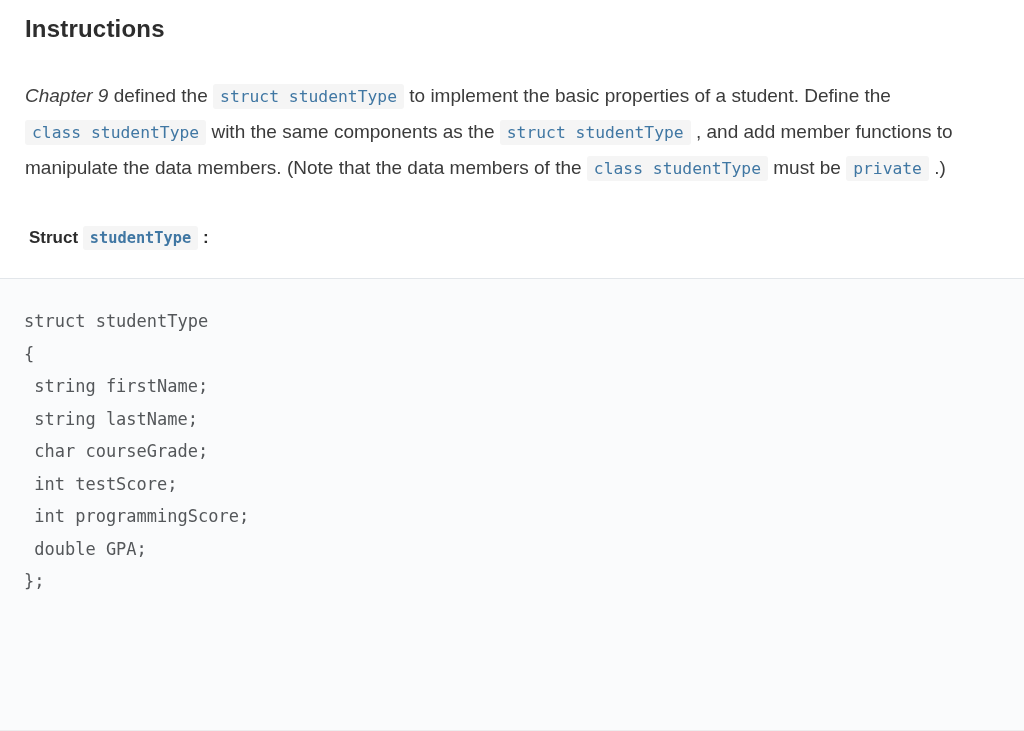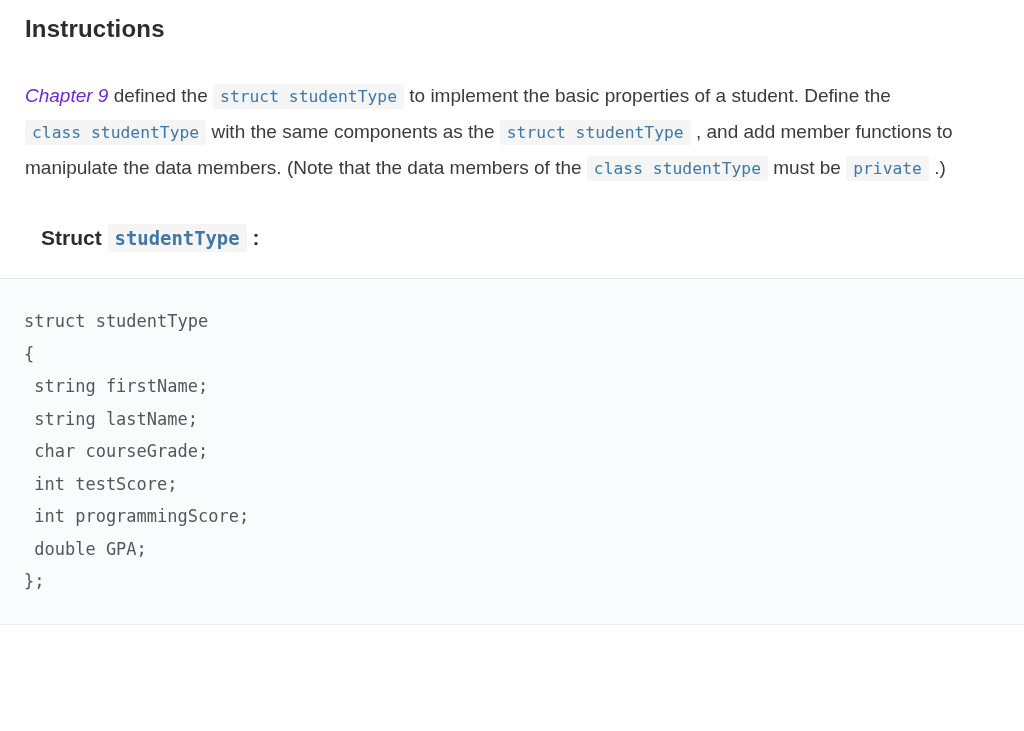--- a/index.html
+++ b/index.html
@@ -1,18 +1,18 @@
 <!DOCTYPE html>
 <html><head>
 <meta charset="utf-8">
 <style>
   html, body { margin: 0; padding: 0; background: #ffffff; }
   .page {
     width: 1024px;
-    height: 625px;
+    height: 731px;
     background: #ffffff;
     display: flex;
     flex-direction: column;
     overflow: hidden;
     font-family: "Liberation Sans", sans-serif;
     color: #3b3b3b;
     box-sizing: border-box;
   }
   .content {
     padding: 14px 25px 0 25px;
@@ -26,25 +26,25 @@
     letter-spacing: 0.2px;
   }
   p.para {
     margin: 34px 0 0 0;
     font-size: 19px;
     line-height: 35px;
     color: #3b3b3b;
   }
   p.para em {
     font-style: italic;
-    color: #6d28d9;
+    color: #404040;
   }
   h2.struct-heading {
-    margin: 37px 0 0 16px;
-    font-size: 21px;
+    margin: 37px 0 0 4px;
+    font-size: 17px;
     line-height: 30px;
     font-weight: 700;
     color: #2d2d2d;
   }
   .chip {
     font-family: "DejaVu Sans Mono", "Liberation Mono", monospace;
     font-size: 0.86em;
     color: #4077a3;
     background: #f5f5f5;
     padding: 3px 7px;

